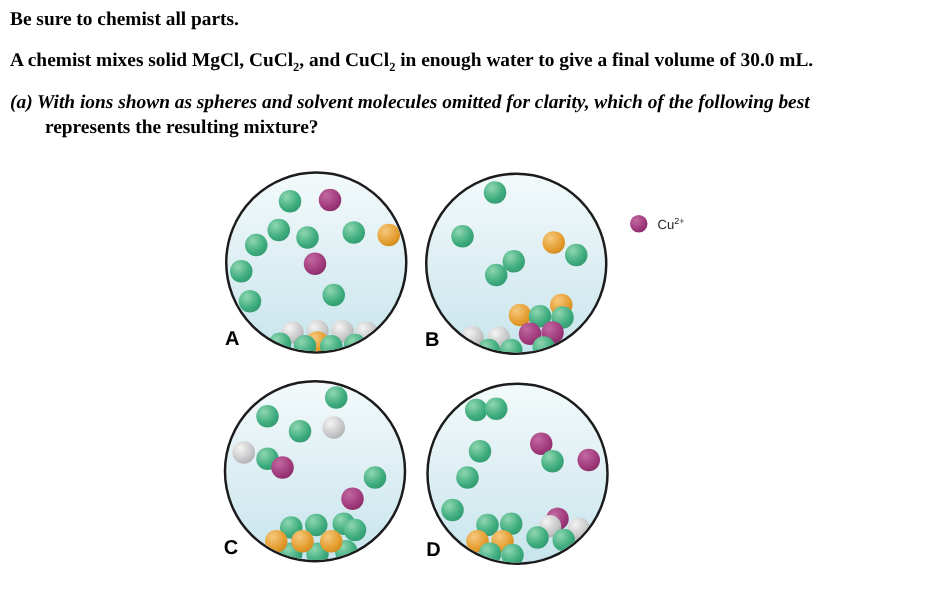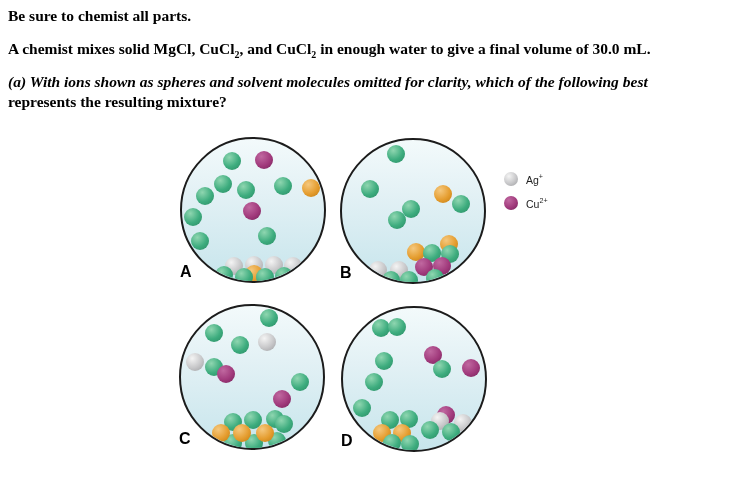--- a/index.html
+++ b/index.html
@@ -17,21 +17,21 @@
     left: 8px;
     margin: 0;
     font-weight: bold;
     font-size: 15.5px;
     color: #000;
     white-space: nowrap;
   }
   #line1 { top: 7px; }
   #line2 { top: 40px; }
   #line3 { top: 73px; font-style: italic; }
-  #line4 { top: 93px; }
+  #line4 { top: 93px; margin-left: 28px; }
   .q-line sub { font-size: 64%; }
 
   .figure {
     position: absolute;
     left: 0; top: 0;
     width: 746px; height: 479px;
   }
   .option {
     position: absolute;
     width: 146px;
@@ -189,22 +189,18 @@
         <div class="sphere" style="left: 30px; top: 116px; background: radial-gradient(circle at 35% 30%, rgb(245, 200, 126) 0%, rgb(229, 157, 47) 55%, rgb(191, 122, 16) 100%);"></div>
         <div class="sphere" style="left: 50px; top: 116px; background: radial-gradient(circle at 35% 30%, rgb(245, 200, 126) 0%, rgb(229, 157, 47) 55%, rgb(191, 122, 16) 100%);"></div>
         <div class="sphere" style="left: 40px; top: 126px; background: radial-gradient(circle at 35% 30%, rgb(143, 214, 176) 0%, rgb(61, 172, 126) 55%, rgb(42, 138, 98) 100%);"></div>
         <div class="sphere" style="left: 58px; top: 127px; background: radial-gradient(circle at 35% 30%, rgb(143, 214, 176) 0%, rgb(61, 172, 126) 55%, rgb(42, 138, 98) 100%);"></div>
       </div>
     <div class="opt-label">D</div>
   </div>
 
   <div class="legend">
       <div class="legend-row">
-        <span class="legend-sphere" style="background: radial-gradient(circle at 35% 30%, rgb(244, 244, 244) 0%, rgb(199, 199, 201) 55%, rgb(155, 156, 159) 100%);"></span>
-        <span class="legend-label"><span>Ag</span><sup>+</sup></span>
-      </div>
-      <div class="legend-row">
         <span class="legend-sphere" style="background: radial-gradient(circle at 35% 30%, rgb(192, 104, 160) 0%, rgb(161, 58, 124) 55%, rgb(116, 33, 88) 100%);"></span>
         <span class="legend-label"><span>Cu</span><sup>2+</sup></span>
       </div>
     </div>
 
 </div>
 
 </body></html>

